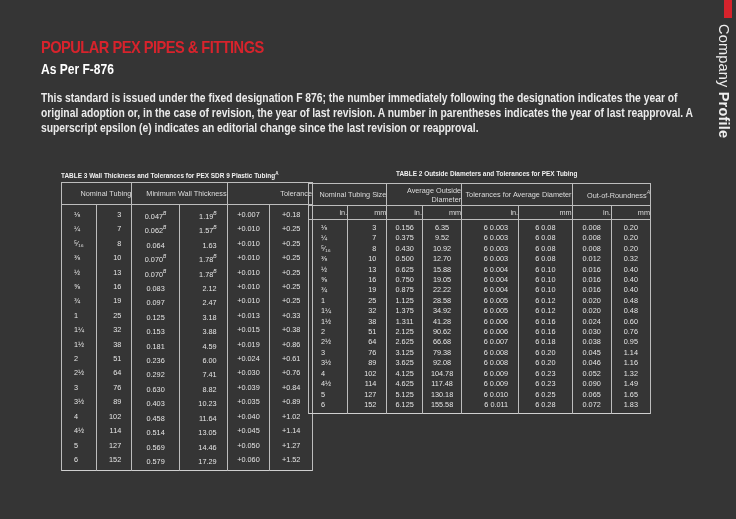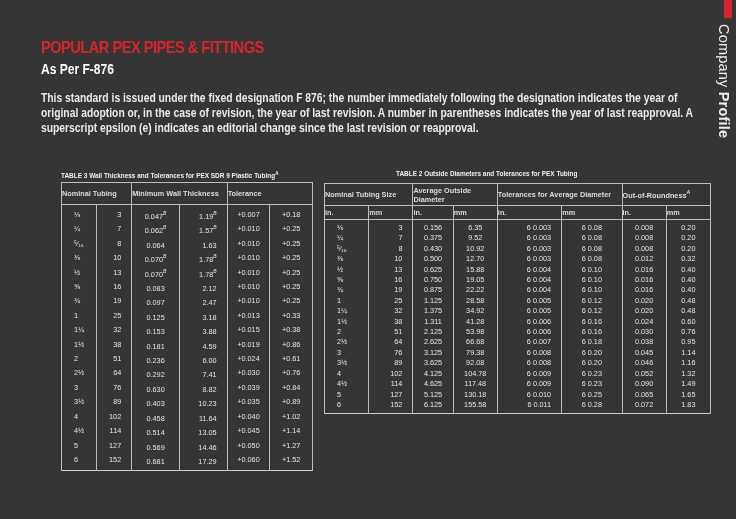--- a/index.html
+++ b/index.html
@@ -36,36 +36,36 @@
   .caption {
     position:absolute; font-size:7px; font-weight:bold; color:#f0f0f0; white-space:nowrap;
     transform:scaleX(0.92); transform-origin:left top;
   }
   .caption sup { font-size:5px; }
   table.data {
     position:absolute; border-collapse:collapse; font-size:7.3px; color:#e4e4e4;
     border:1.5px solid #cfcfcf;
   }
   table.data th {
-    font-weight:bold; color:#dcdcdc; border:1px solid #bdbdbd; padding:0;
-    text-align:left;
+    font-weight:normal; color:#dcdcdc; border:1px solid #bdbdbd; padding:0;
+    text-align:right;
   }
   table.data th.group { height:21px; }
   table.data th.unit { height:13px; border-bottom:1.5px solid #bdbdbd; }
   table.data td {
     padding:0; height:10.4px; line-height:10.4px; text-align:center;
     border-left:1px solid #bdbdbd; border-right:1px solid #bdbdbd;
   }
   table.data tbody tr:first-child td { padding-top:3px; }
   table.data tbody tr:last-child td { padding-bottom:3px; }
   table.data td.l { text-align:left; padding-left:12px; }
   table.data td.r { text-align:right; padding-right:10px; }
   table.data sup { font-size:5px; font-style:italic; vertical-align:4px; }
   #left-table { left:61px; top:182px; width:252px; }
-  #right-table { left:324px; top:183px; width:387px; }
+  #right-table { left:308px; top:183px; width:343px; }
 </style>
 </head>
 <body>
 
 <div class="side-bar"></div>
 <div class="side-text"><span class="light">Company </span><span class="bold">Profile</span></div>
 
 <h1 class="title">POPULAR PEX PIPES &amp; FITTINGS</h1>
 <h2 class="subtitle">As Per F-876</h2>
 <p class="intro">This standard is issued under the fixed designation F 876; the number immediately following the designation indicates the year of original adoption or, in the case of revision, the year of last revision. A number in parentheses indicates the year of last reapproval. A superscript epsilon (e) indicates an editorial change since the last revision or reapproval.</p>
@@ -221,21 +221,21 @@
         <td class="l"><span>5</span></td>
         <td class="r"><span>127</span></td>
         <td><span>0.569</span><sup></sup></td>
         <td class="r"><span>14.46</span><sup></sup></td>
         <td><span>+0.050</span></td>
         <td><span>+1.27</span></td>
       </tr>
       <tr>
         <td class="l"><span>6</span></td>
         <td class="r"><span>152</span></td>
-        <td><span>0.681</span><sup></sup></td>
+        <td><span>0.579</span><sup></sup></td>
         <td class="r"><span>17.29</span><sup></sup></td>
         <td><span>+0.060</span></td>
         <td><span>+1.52</span></td>
       </tr>
     </tbody>
 </table>
 
 <div class="caption" style="left:396px; top:170px;">TABLE 2   Outside Diameters and Tolerances for PEX Tubing</div>
 
 <table class="data" id="right-table">
@@ -365,21 +365,21 @@
         <td><span>41.28</span></td>
         <td class="r"><span>6 0.006</span></td>
         <td><span>6 0.16</span></td>
         <td><span>0.024</span></td>
         <td><span>0.60</span></td>
       </tr>
       <tr>
         <td class="l"><span>2</span></td>
         <td class="r"><span>51</span></td>
         <td><span>2.125</span></td>
-        <td><span>53.98</span></td>
+        <td><span>90.62</span></td>
         <td class="r"><span>6 0.006</span></td>
         <td><span>6 0.16</span></td>
         <td><span>0.030</span></td>
         <td><span>0.76</span></td>
       </tr>
       <tr>
         <td class="l"><span>2½</span></td>
         <td class="r"><span>64</span></td>
         <td><span>2.625</span></td>
         <td><span>66.68</span></td>

